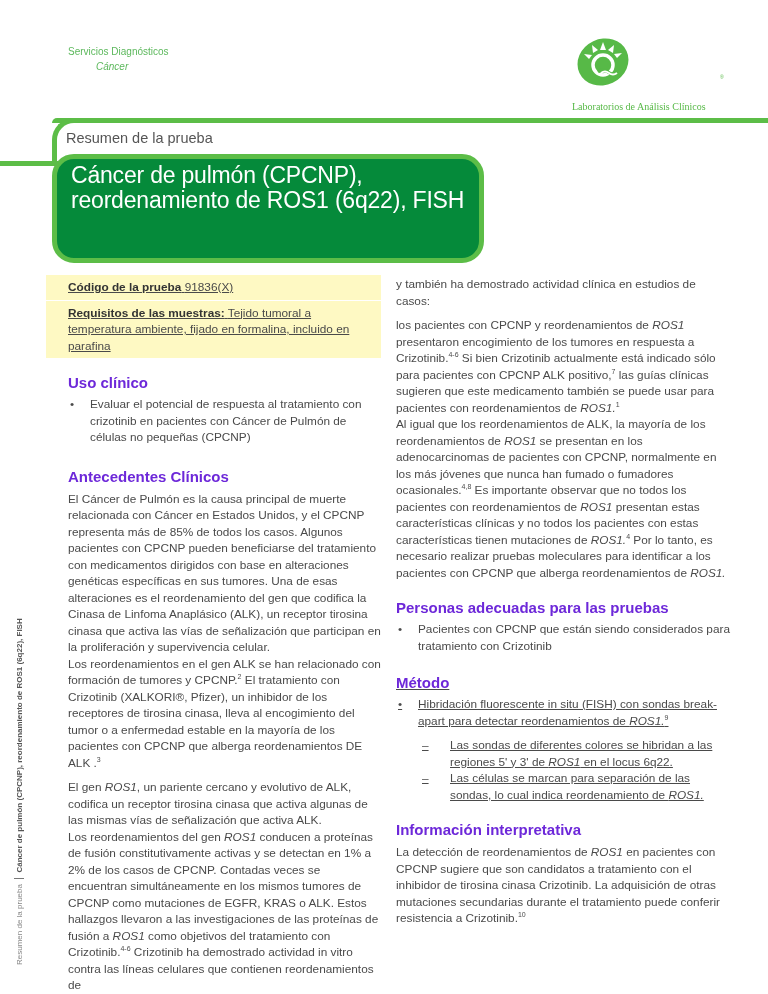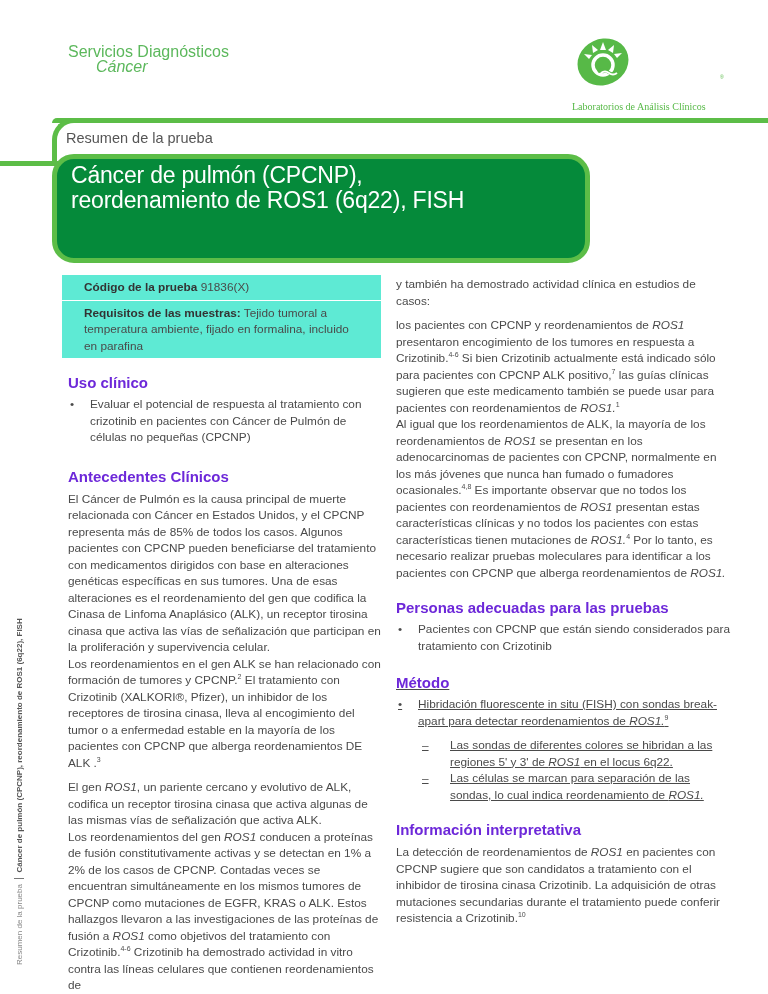--- a/index.html
+++ b/index.html
@@ -1,47 +1,47 @@
 <!DOCTYPE html>
 <html><head>
   <meta charset="utf-8">
   <style>
     * { box-sizing: border-box; margin: 0; padding: 0; }
     html, body { width: 768px; height: 994px; background: #ffffff; overflow: hidden; }
     body { position: relative; font-family: "Liberation Sans", "DejaVu Sans", sans-serif; color: #4a4a4a; }
 
-    .top-left { position: absolute; left: 68px; top: 44px; font-size: 16px; line-height: 15px; color: #5cb85c; }
+    .top-left { position: absolute; left: 68px; top: 44px; font-size: 10px; line-height: 15px; color: #5cb85c; }
     .top-left .sub { font-style: italic; margin-left: 28px; }
 
     .logo { position: absolute; left: 568px; top: 26px; width: 160px; height: 90px; }
     .logo svg { position: absolute; left: 8px; top: 8px; }
     .logo .brand { position: absolute; left: 60px; top: 6px; font-family: "Liberation Serif", "DejaVu Serif", serif; font-size: 19px; line-height: 20px; color: #57b947; }
     .logo .reg { position: absolute; left: 152px; top: 48px; font-size: 5px; color: #57b947; }
     .logo .lab { position: absolute; left: 4px; top: 75px; font-family: "Liberation Serif", "DejaVu Serif", serif; font-size: 10px; color: #57b947; white-space: nowrap; }
 
     
     .frame-top { position: absolute; left: 52px; top: 118px; width: 716px; height: 5px; background: #5cbd47; border-top-left-radius: 22px; }
     .frame-left { position: absolute; left: 52px; top: 118px; width: 22px; height: 48px; border-left: 5px solid #5cbd47; border-top: 5px solid #5cbd47; border-top-left-radius: 22px; }
     .frame-stub { position: absolute; left: 0; top: 161px; width: 58px; height: 5px; background: #5cbd47; }
 
     .resumen { position: absolute; left: 66px; top: 130px; font-size: 14.5px; color: #555; }
 
-    .title-box { position: absolute; left: 52px; top: 154px; width: 538px; height: 109px; background: #058a3a; border: 5px solid #5cbd47; border-radius: 22px; padding: 4px 14px 0 14px; color: #ffffff; }
+    .title-box { position: absolute; left: 52px; top: 154px; width: 432px; height: 109px; background: #058a3a; border: 5px solid #5cbd47; border-radius: 22px; padding: 4px 14px 0 14px; color: #ffffff; }
     .title-box h1 { font-weight: normal; font-size: 23px; line-height: 25px; letter-spacing: -0.2px; }
     .title-box p { font-size: 12.5px; line-height: 15px; margin-top: 2px; color: #e8f5ea; }
 
     .side-tag { position: absolute; left: 14px; top: 965px; transform-origin: 0 0; transform: rotate(-90deg); white-space: nowrap; font-size: 8px; color: #888; display: flex; align-items: center; }
     .side-tag .sep { display: inline-block; width: 1.5px; height: 10px; background: #777; margin: 0 5px; }
     .side-tag b { color: #555; font-weight: bold; }
 
     .col { position: absolute; font-size: 11.8px; line-height: 16.5px; color: #4a4a4a; }
     .col-left { left: 46px; top: 275px; width: 335px; }
     .col-right { left: 396px; top: 276px; width: 335px; }
 
-    .infobox { background: #5eead4; margin-left: 16px; }
+    .infobox { background: #fef9c3; margin-left: 0; text-decoration: underline; }
     .infobox .row { padding: 4px 22px; border-bottom: 1.5px solid #fff; }
     .infobox .row:last-child { border-bottom: none; }
     .infobox b { color: #333; }
 
     h2 { color: #6d28d9; font-size: 15px; font-weight: bold; line-height: 18px; }
     .pad { padding-left: 22px; }
     .bullet { display: flex; margin-top: 4px; }
     .bullet .dot { width: 22px; flex-shrink: 0; padding-left: 2px; }
     .dash { display: flex; margin-top: 0; }
     .dash .mk-pad { width: 54px; flex-shrink: 0; padding-left: 26px; }

